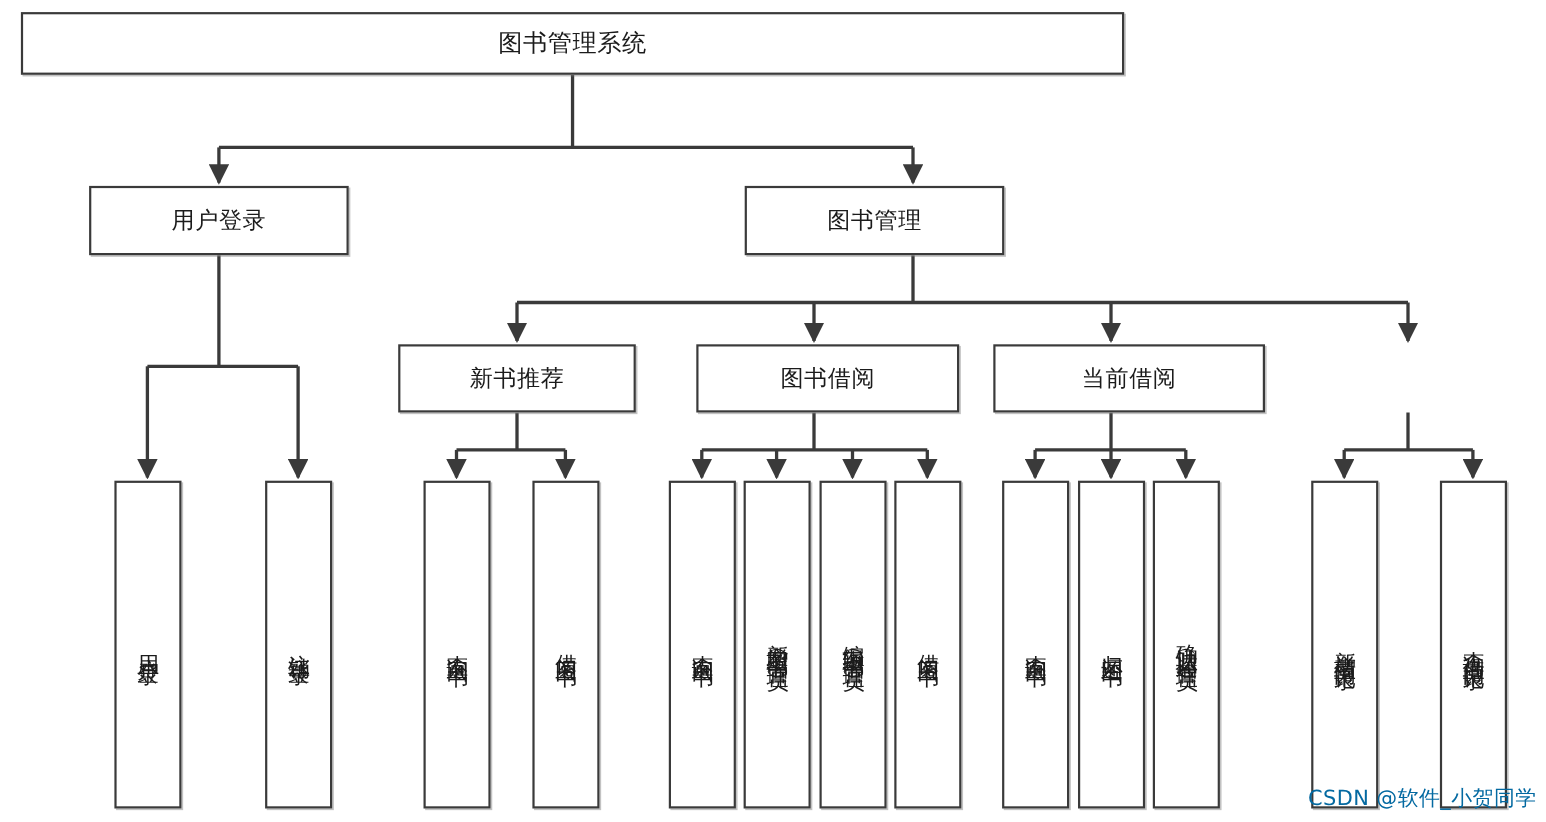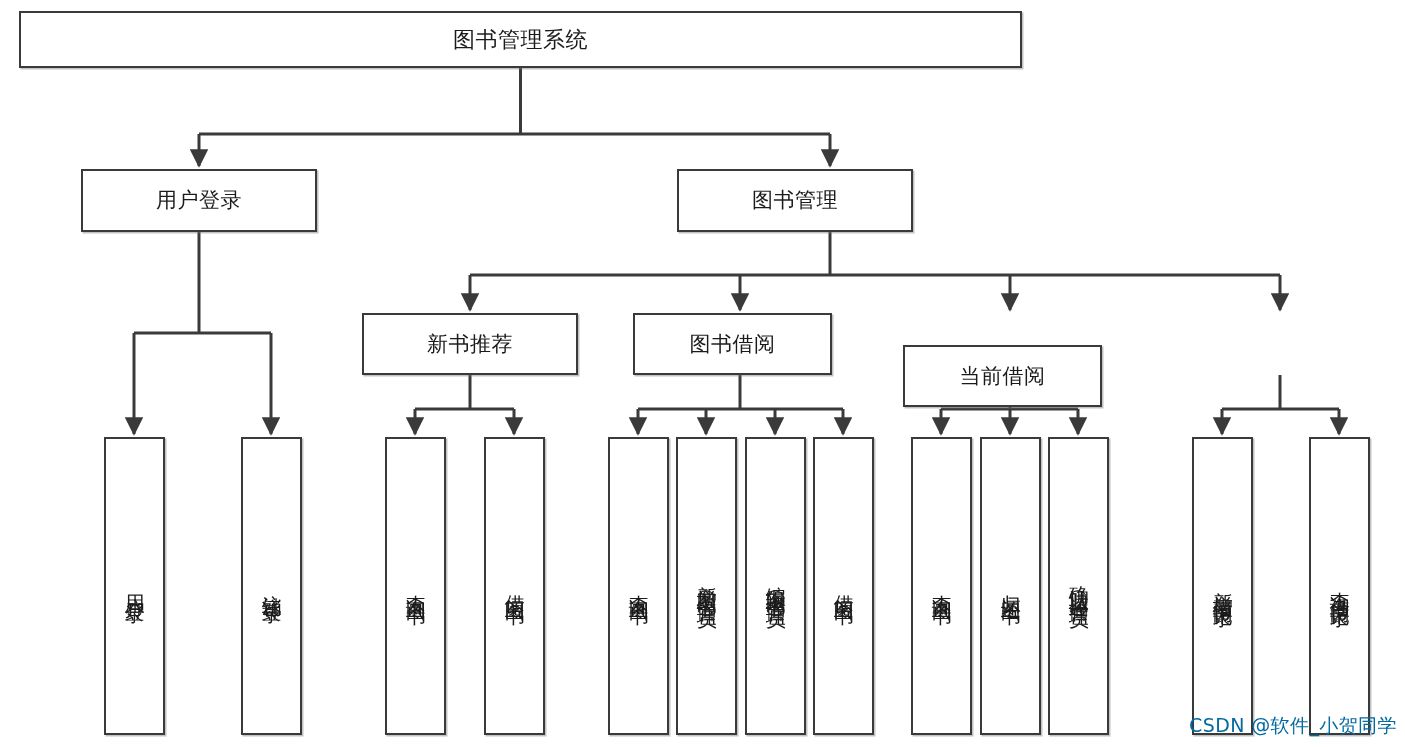--- a/index.html
+++ b/index.html
@@ -122,24 +122,24 @@
   <div class="node" style="left:81px; top:169px; width:236px; height:63px;">
     <span class="lbl">用户登录</span>
   </div>
   <div class="node" style="left:677px; top:169px; width:236px; height:63px;">
     <span class="lbl">图书管理</span>
   </div>
 
   <div class="node" style="left:362px; top:313px; width:216px; height:62px;">
     <span class="lbl">新书推荐</span>
   </div>
-  <div class="node" style="left:633px; top:313px; width:199px; height:62px;">
+  <div class="node" style="left:633px; top:313px; width:239px; height:62px;">
     <span class="lbl">图书借阅</span>
   </div>
-  <div class="node" style="left:903px; top:313px; width:199px; height:62px;margin-top:32px;">
+  <div class="node" style="left:903px; top:313px; width:247px; height:62px;">
     <span class="lbl">当前借阅</span>
   </div>
 
   <div class="node vert" style="left:104px; top:437px; width:61px; height:298px;">
     <span class="lbl">用户登录</span>
   </div>
   <div class="node vert" style="left:241px; top:437px; width:61px; height:298px;">
     <span class="lbl">注销登录</span>
   </div>
 

